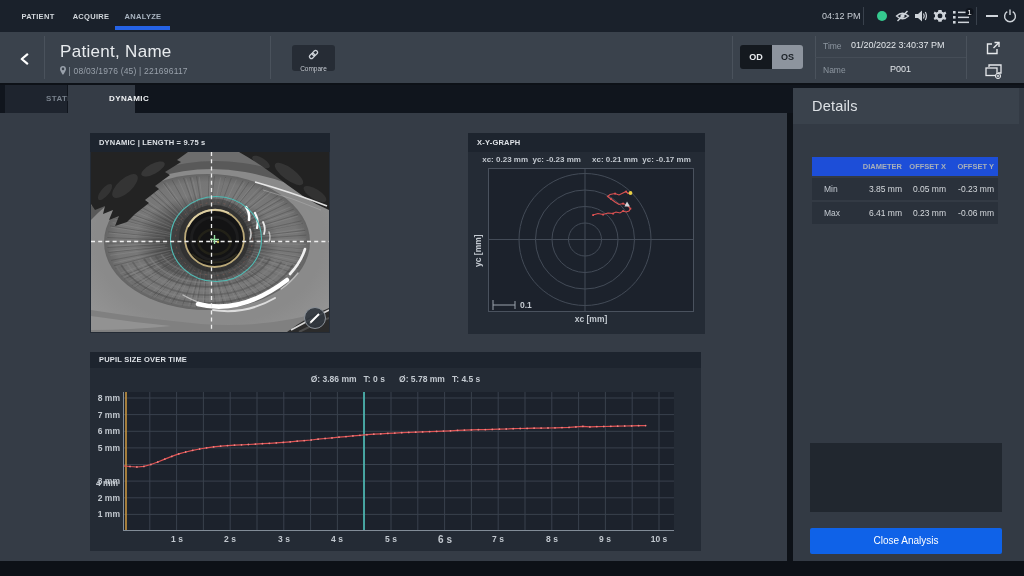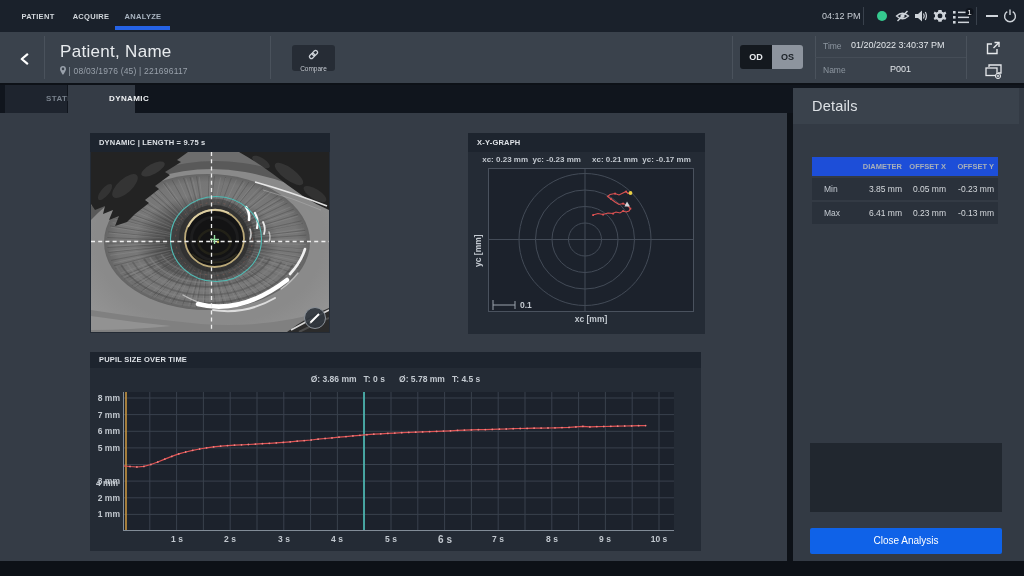--- a/index.html
+++ b/index.html
@@ -593,20 +593,20 @@
       <div class="trow">
         <div class="tcell" style="left:12px;color:#c4cad1;font-size:8.5px;">Min</div>
         <div class="tcell" style="right:96px;color:#d6dade;font-size:8.5px;">3.85 mm</div>
         <div class="tcell" style="right:52px;color:#d6dade;font-size:8.5px;">0.05 mm</div>
         <div class="tcell" style="right:4px;color:#d6dade;font-size:8.5px;">-0.23 mm</div>
       </div>
       <div class="trow">
         <div class="tcell" style="left:12px;color:#c4cad1;font-size:8.5px;">Max</div>
         <div class="tcell" style="right:96px;color:#d6dade;font-size:8.5px;">6.41 mm</div>
         <div class="tcell" style="right:52px;color:#d6dade;font-size:8.5px;">0.23 mm</div>
-        <div class="tcell" style="right:4px;color:#d6dade;font-size:8.5px;">-0.13 mm</div>
+        <div class="tcell" style="right:4px;color:#d6dade;font-size:8.5px;">-0.06 mm</div>
       </div>
     </div>
     <div id="dnotes"></div>
     <div id="dclose">Close Analysis</div>
   </div>
 
 </div>
 
 </body></html>

